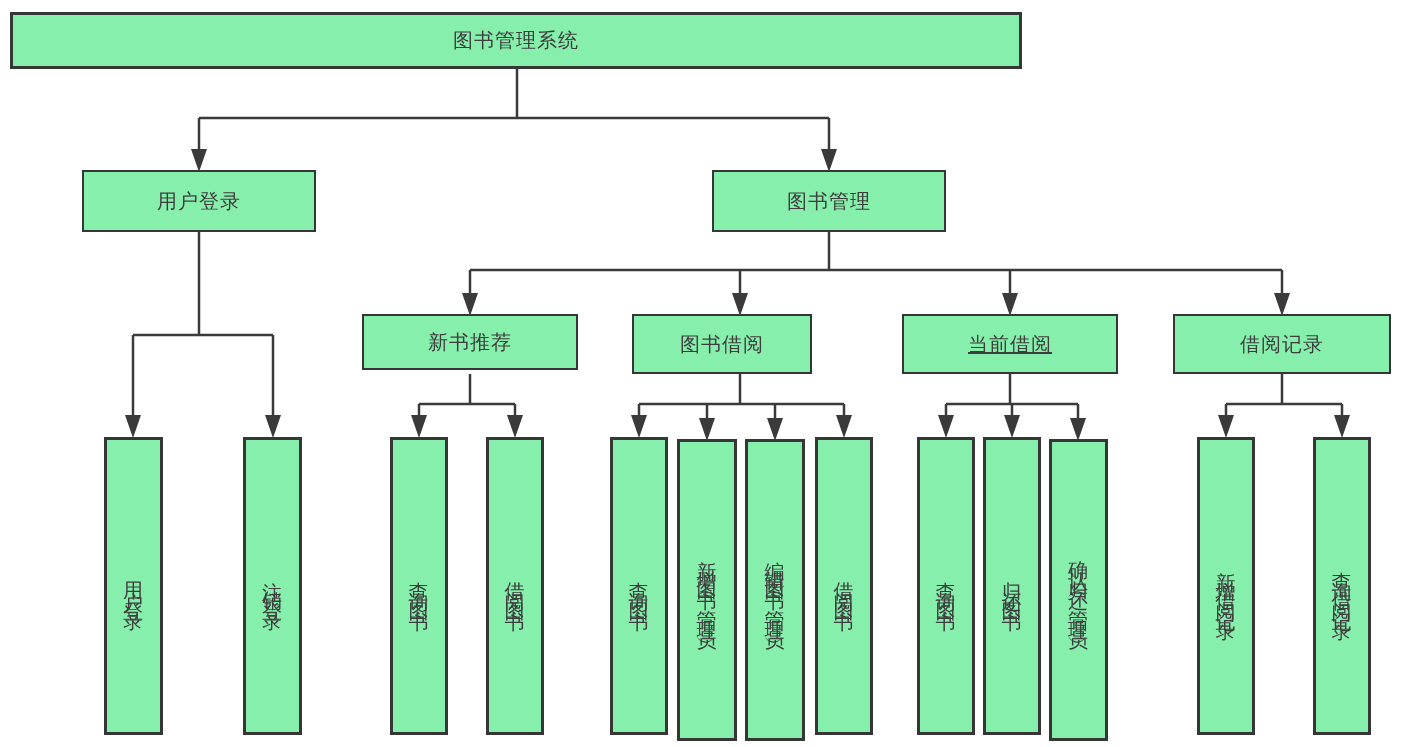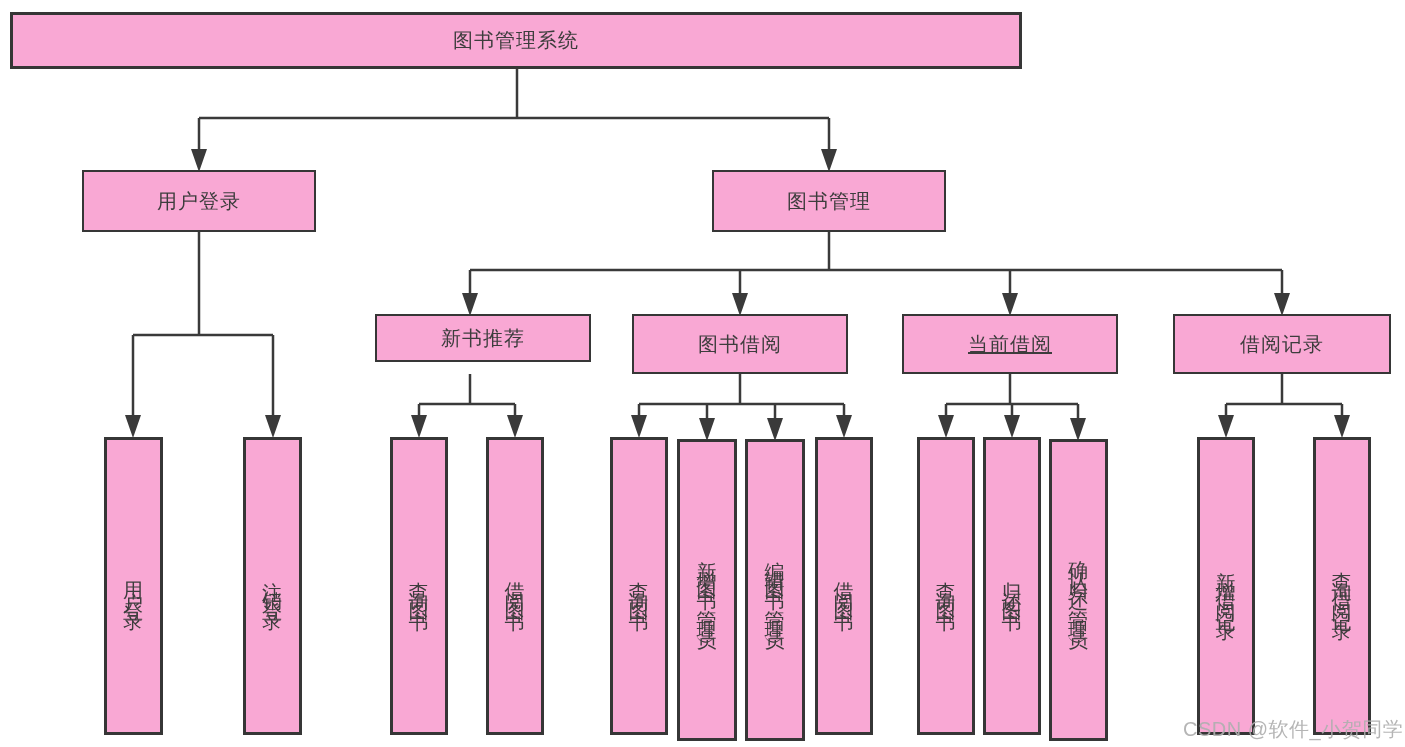--- a/index.html
+++ b/index.html
@@ -3,39 +3,39 @@
 <meta charset="utf-8">
 <style>
   html,body{margin:0;padding:0;background:#ffffff;}
   body{
     width:1405px;height:747px;position:relative;overflow:hidden;
     font-family:"Liberation Sans","DejaVu Sans",sans-serif;
   }
   .stage{position:absolute;left:0;top:0;width:1405px;height:747px;}
   svg.wires{position:absolute;left:0;top:0;z-index:1;}
   .node{
-    position:absolute;background:#f9a8d4;border:2px solid #363636;
+    position:absolute;background:#86efac;border:2px solid #363636;
     box-sizing:border-box;display:flex;align-items:center;justify-content:center;
     color:#3d3d3d;z-index:2;
   }
   .node.root{border-width:3px;}
   .node.leaf{border-width:3px;}
   .h{font-size:20px;letter-spacing:1px;white-space:nowrap;}
   .v{
     writing-mode:vertical-rl;text-orientation:mixed;
     font-size:20px;line-height:1;letter-spacing:10px;
   }
   
   .n-root{left:10px;top:12px;width:1012px;height:57px;}
   
   .n-login{left:82px;top:170px;width:234px;height:62px;}
   .n-mgmt{left:712px;top:170px;width:234px;height:62px;}
   
-  .n-nbr{left:362px;top:314px;width:216px;height:48px;margin-left:13px;}
-  .n-bb{left:632px;top:314px;width:216px;height:60px;}
+  .n-nbr{left:362px;top:314px;width:216px;height:56px;}
+  .n-bb{left:632px;top:314px;width:180px;height:60px;}
   .n-cb{left:902px;top:314px;width:216px;height:60px;text-decoration:underline;}
   .n-br{left:1173px;top:314px;width:218px;height:60px;text-align:right;}
   
   .l1{left:104px;top:437px;width:59px;height:298px;}
   .l2{left:243px;top:437px;width:59px;height:298px;}
   .l3{left:390px;top:437px;width:58px;height:298px;}
   .l4{left:486px;top:437px;width:58px;height:298px;}
   .l5{left:610px;top:437px;width:58px;height:298px;}
   .l6{left:677px;top:439px;width:60px;height:302px;}
   .l7{left:745px;top:439px;width:60px;height:302px;}
@@ -190,14 +190,13 @@
     <span class="v">确认归还（管理员）</span>
   </div>
 
   <div class="node leaf l12">
     <span class="v">新增借阅记录</span>
   </div>
   <div class="node leaf l13">
     <span class="v">查询借阅记录</span>
   </div>
 
-  <div class="watermark">CSDN @软件_小贺同学</div>
 </div>
 
 </body></html>

